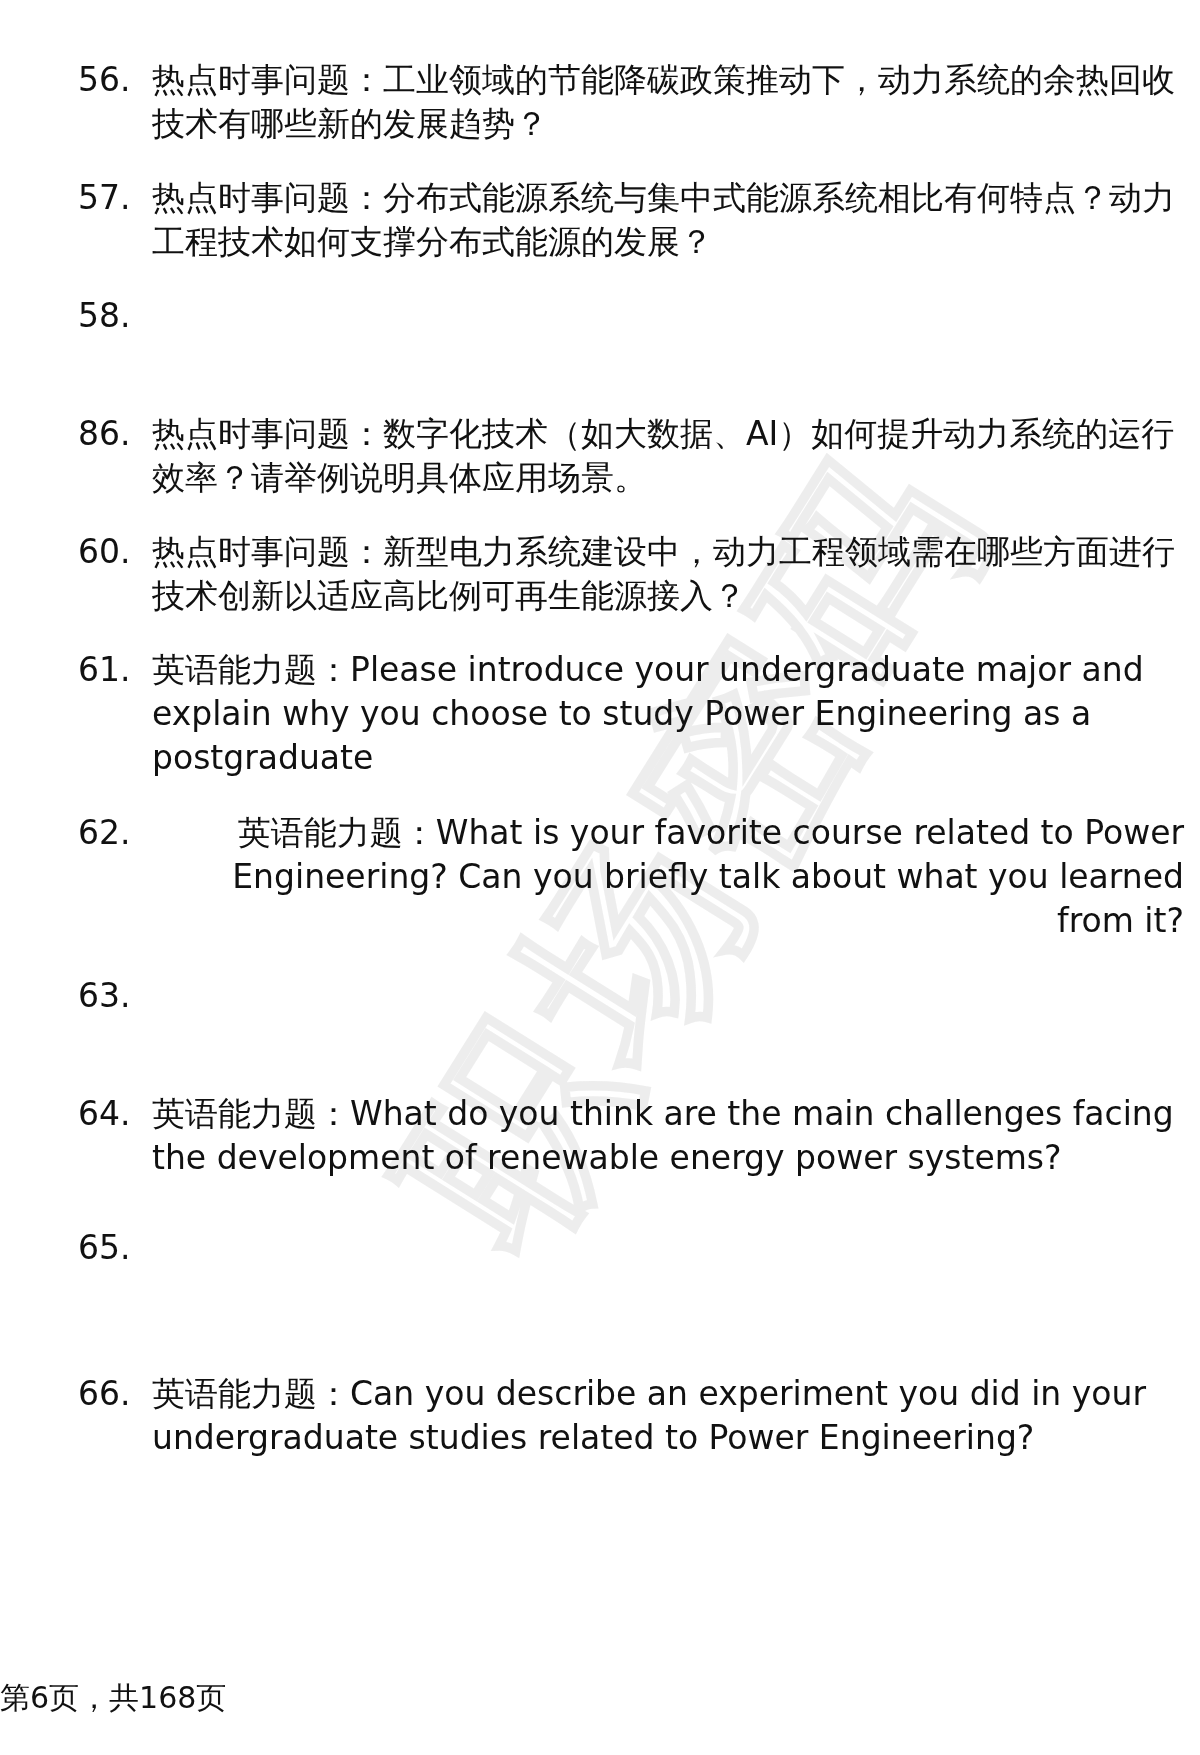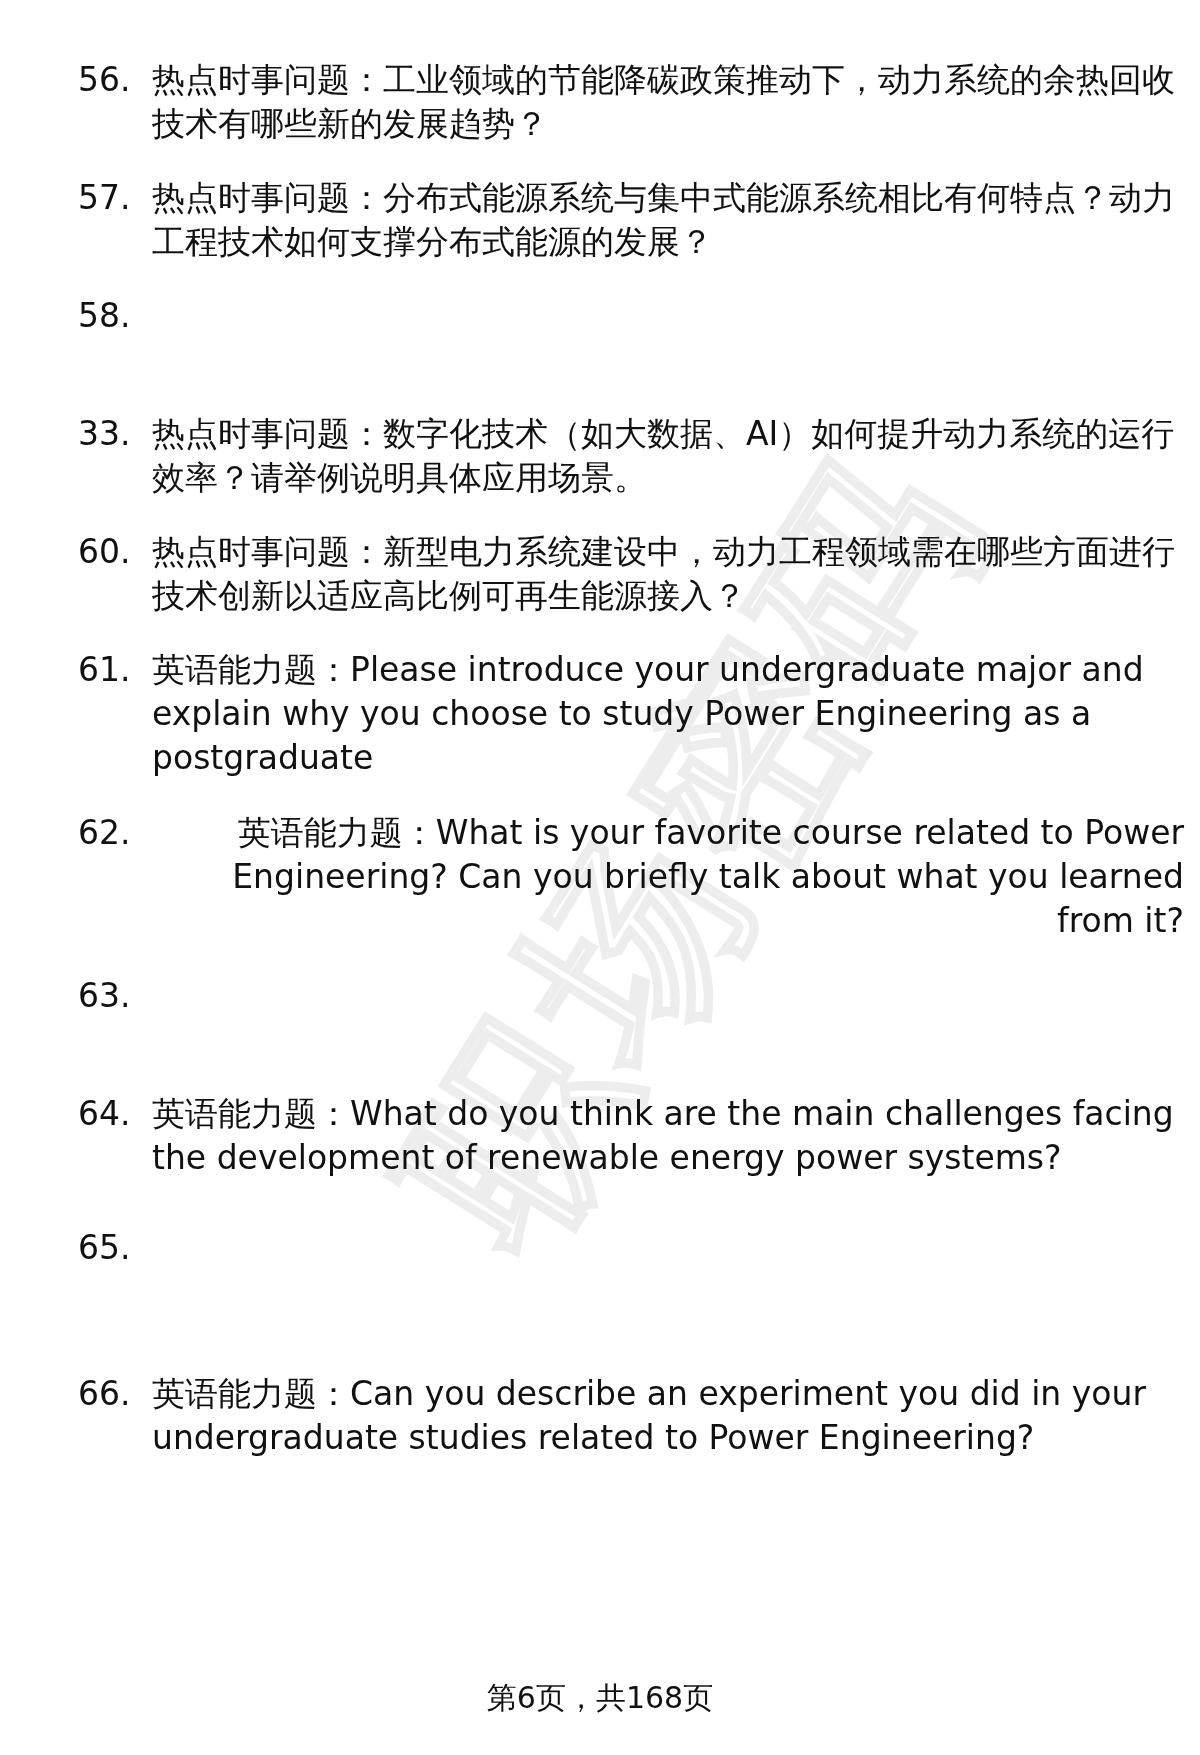--- a/index.html
+++ b/index.html
@@ -60,21 +60,21 @@
       top: 0;
     }
     .question .text {
       display: block;
     }
     .footer {
       position: absolute;
       left: 0;
       width: 1200px;
       top: 1678px;
-      text-align: center;
+      text-align: left;
       font-size: 30px;
       line-height: 40px;
       z-index: 1;
     }
   </style>
 </head>
 <body>
 
 <div class="page">
 
@@ -90,21 +90,21 @@
     <div class="question" style="position:absolute; top:118px; width:1032px;">
       <span class="num">57.</span>
       <span class="text"><span>热点时事问题：</span><span>分布式能源系统与集中式能源系统相比有何特点？动力工程技术如何支撑分布式能源的发展？</span></span>
     </div>
 
     <div class="question" style="position:absolute; top:236px; width:1032px;">
       <span class="num">58.</span>
     </div>
 
     <div class="question" style="position:absolute; top:354px; width:1032px;">
-      <span class="num">33.</span>
+      <span class="num">86.</span>
       <span class="text"><span>热点时事问题：</span><span>数字化技术（如大数据、AI）如何提升动力系统的运行效率？请举例说明具体应用场景。</span></span>
     </div>
 
     <div class="question" style="position:absolute; top:472px; width:1032px;">
       <span class="num">60.</span>
       <span class="text"><span>热点时事问题：</span><span>新型电力系统建设中，动力工程领域需在哪些方面进行技术创新以适应高比例可再生能源接入？</span></span>
     </div>
 
     <div class="question" style="position:absolute; top:590px; width:1032px;">
       <span class="num">61.</span>

